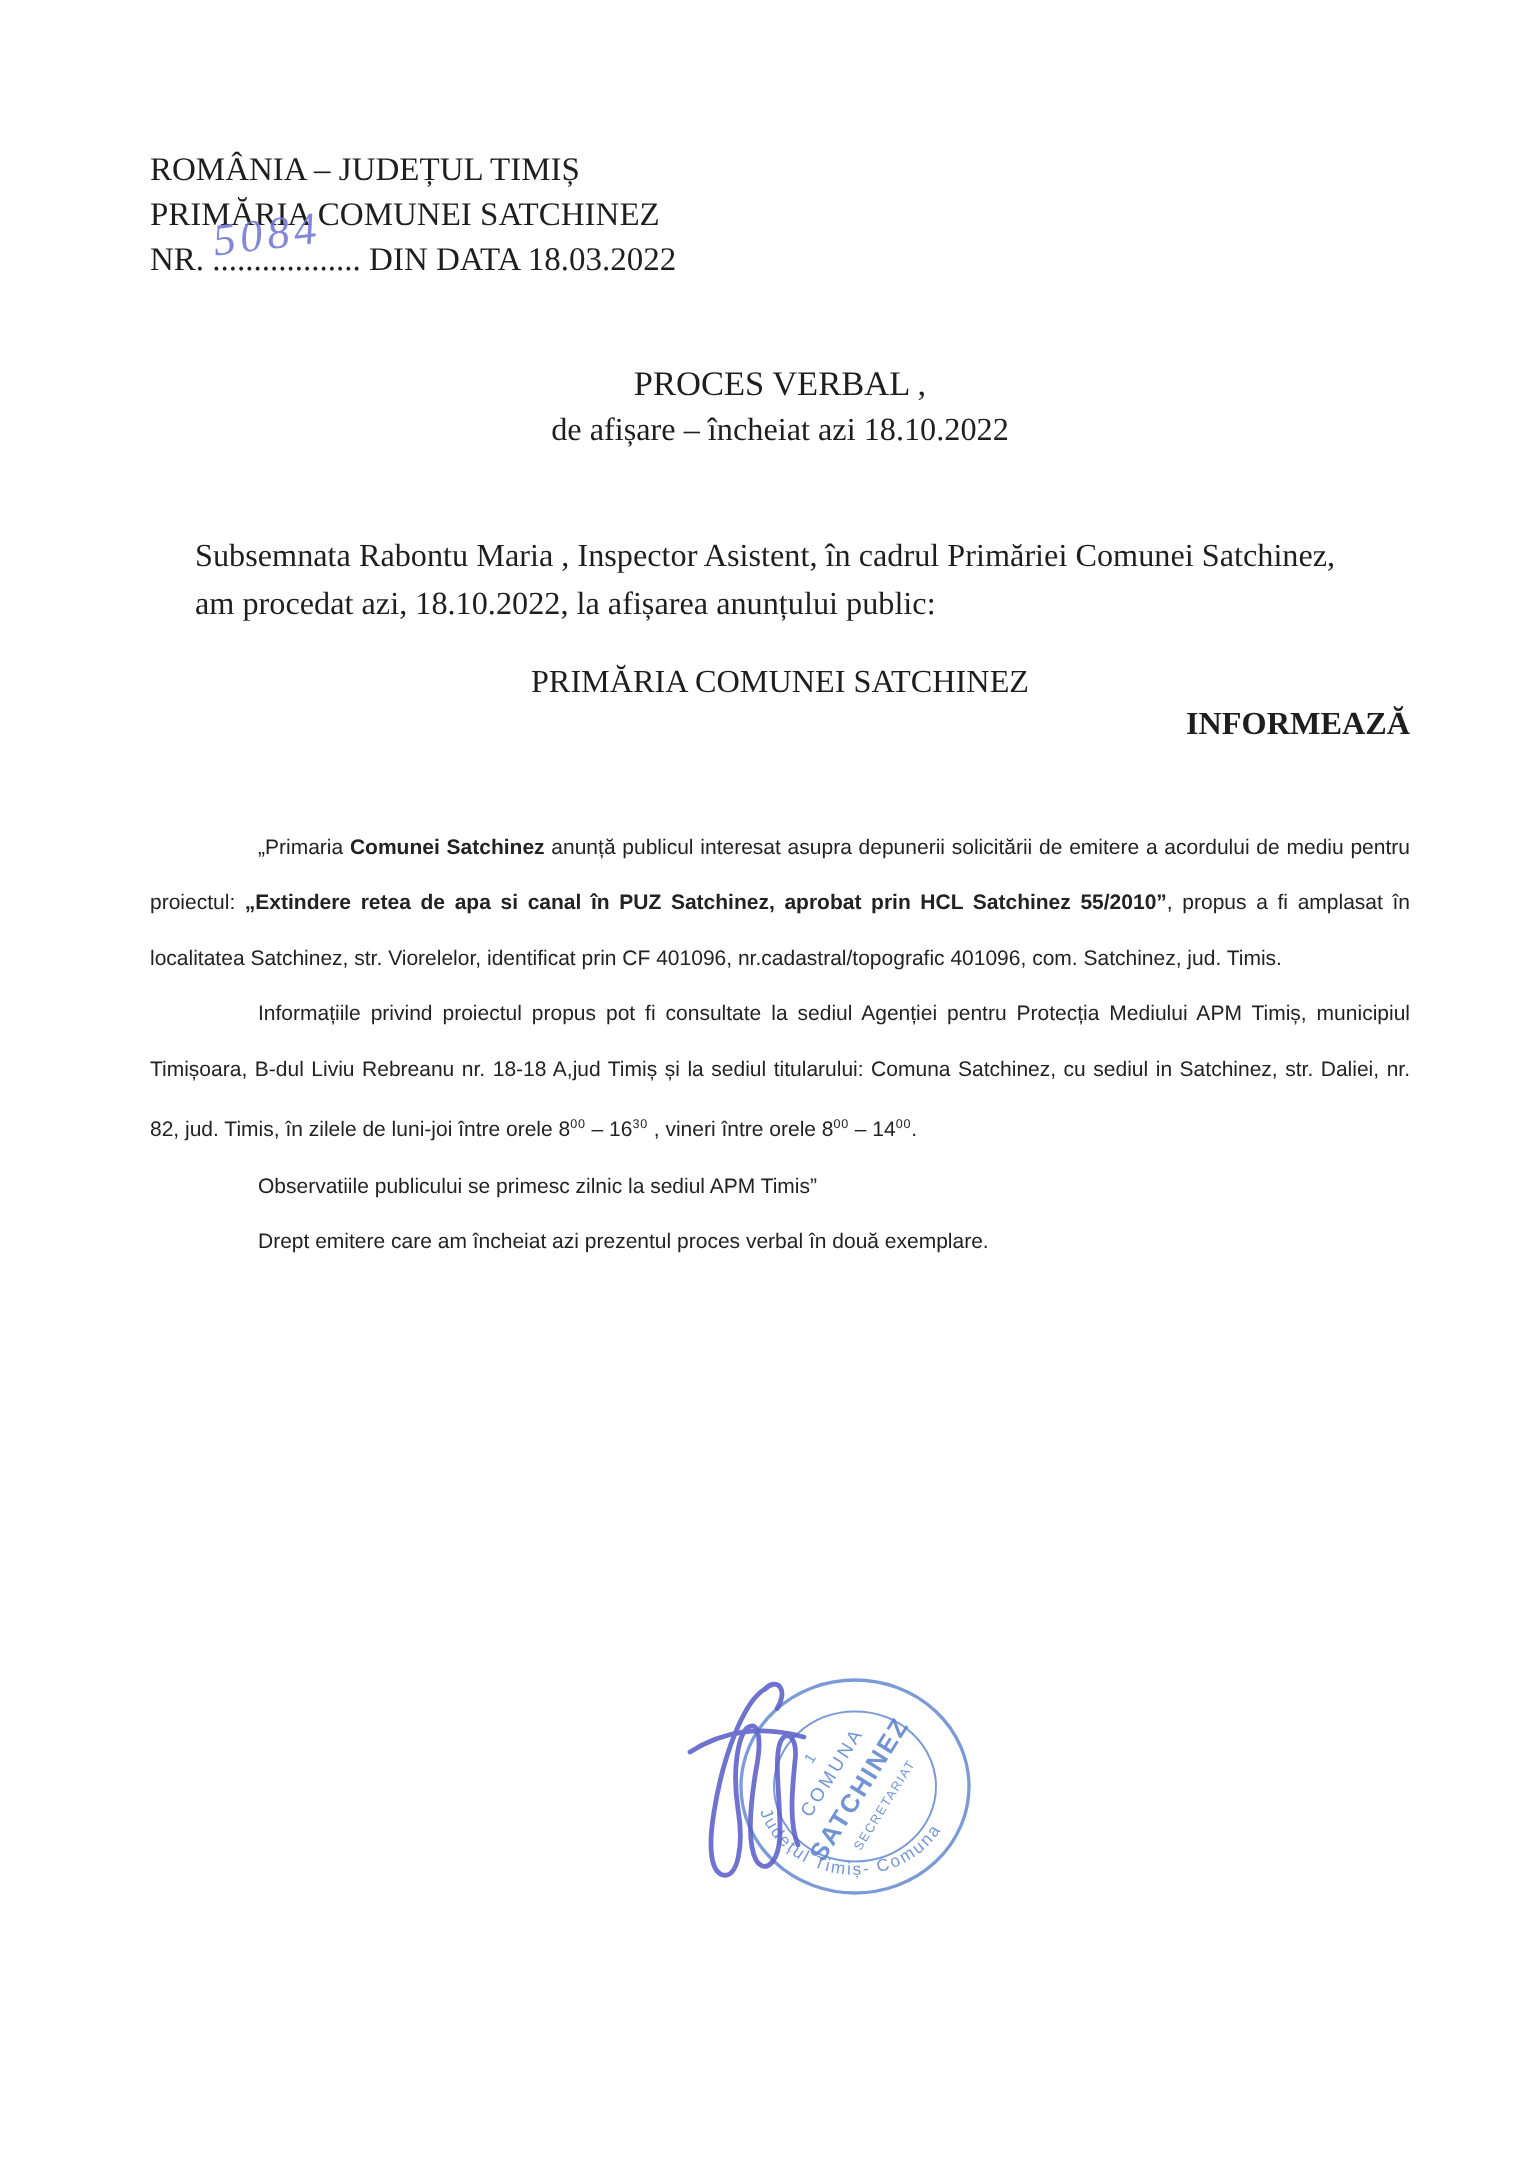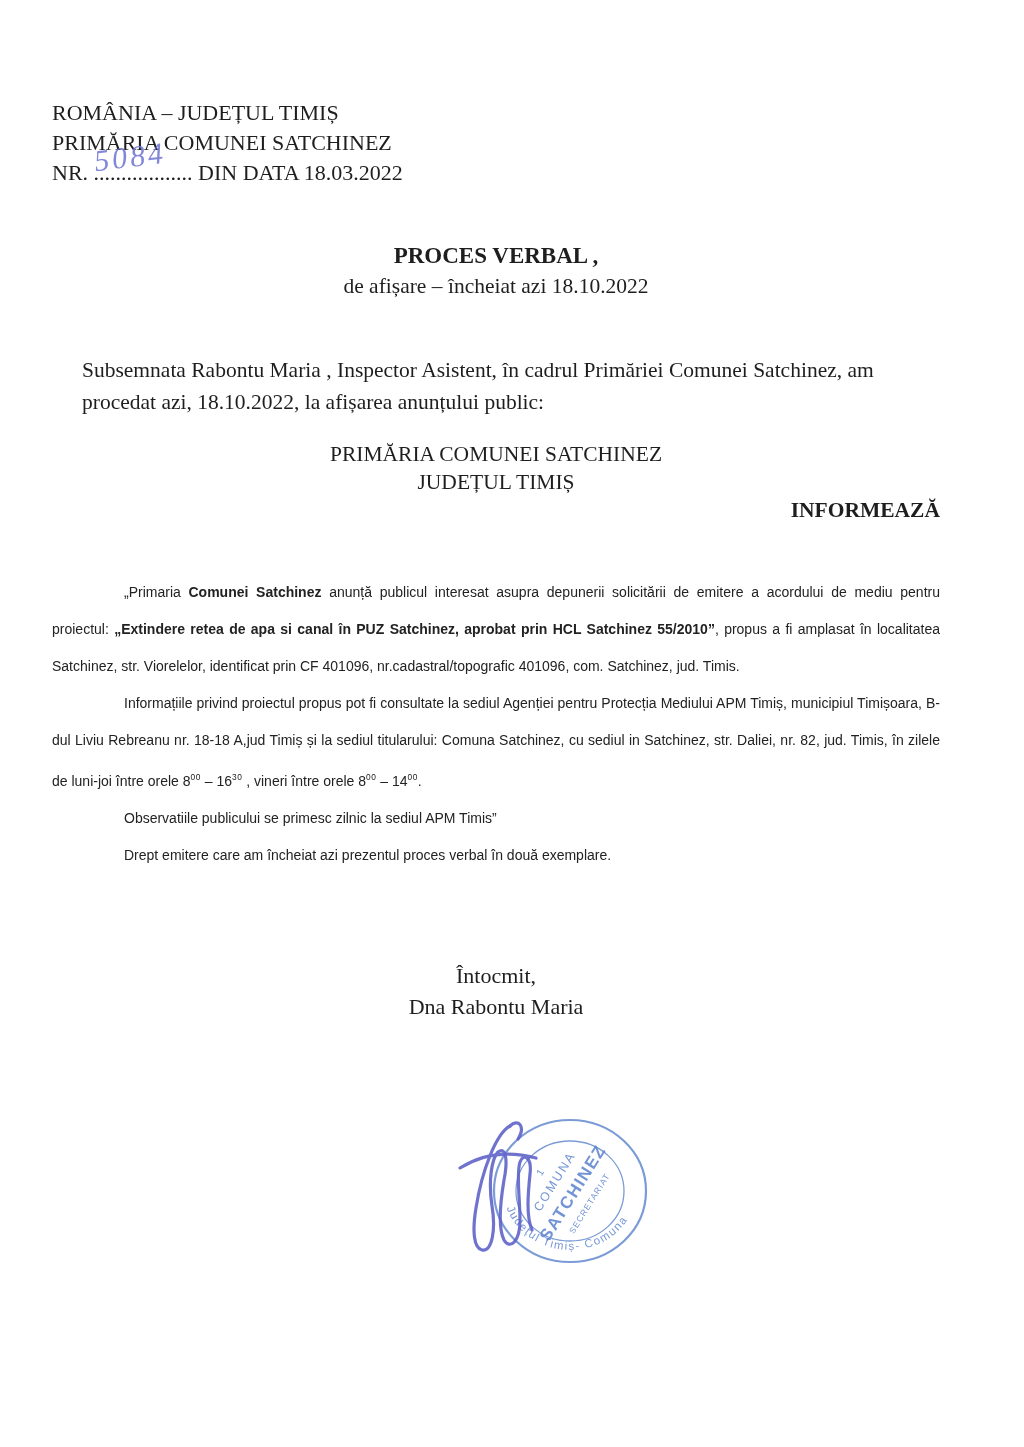--- a/index.html
+++ b/index.html
@@ -5,37 +5,37 @@
   html,body { margin:0; padding:0; background:#e8e8e8; }
   .page {
     position:relative;
     width:1024px; height:1447px;
     margin:0 auto;
     background:#ffffff;
     color:#1e1e1e;
     font-family:"Liberation Serif", serif;
     overflow:hidden;
   }
-  .content { padding:98px 84px 0 52px; }
+  .content { padding:98px 84px 0 100px; }
 
   
   .doc-header { font-size:22px; line-height:30px; }
   .reg-line .dots-wrap { position:relative; display:inline-block; }
   .handwritten {
     position:absolute; left:0px; top:-16px;
     font-family:"Liberation Serif", serif;
     font-style:italic;
     font-size:30px; letter-spacing:3px;
     transform:rotate(-7deg);
     opacity:.9;
   }
 
   
   .title-block { margin-top:52px; text-align:center; line-height:31px; }
-  .doc-title { font-size:23px; font-weight:bold; }
+  .doc-title { font-size:23px; font-weight:normal; }
   .doc-subtitle { font-size:21.5px; }
 
   
   .intro { margin-top:52px; font-size:21.5px; line-height:32px;
            padding:0 30px; }
 
   
   .announce-heading { margin-top:22px; text-align:center; font-size:21.5px; line-height:28px; }
   .announce-heading .bold { font-weight:bold;text-align:right; }
 
@@ -80,35 +80,30 @@
 
     <div class="title-block">
       <div class="doc-title">PROCES VERBAL ,</div>
       <div class="doc-subtitle">de afișare – încheiat azi 18.10.2022</div>
     </div>
 
     <div class="intro">Subsemnata Rabontu Maria , Inspector Asistent, în cadrul Primăriei Comunei Satchinez, am procedat azi, 18.10.2022, la afișarea anunțului public:</div>
 
     <div class="announce-heading">
       <div>PRIMĂRIA COMUNEI SATCHINEZ</div>
-      <div>JUDEȚUL TIMIȘ</div>
       <div class="bold">INFORMEAZĂ</div>
     </div>
 
     <div class="body-text">
       <p class="justified"><span class="seg-normal">„Primaria </span><span class="seg-bold">Comunei Satchinez</span><span class="seg-normal"> anunță publicul interesat asupra depunerii solicitării de emitere a acordului de mediu pentru proiectul: </span><span class="seg-bold">„Extindere retea de apa si canal în PUZ Satchinez, aprobat prin  HCL Satchinez 55/2010”</span><span class="seg-normal">,  propus a fi amplasat în localitatea Satchinez, str. Viorelelor, identificat prin CF 401096, nr.cadastral/topografic 401096, com. Satchinez, jud. Timis.</span></p>
       <p class="justified"><span class="seg-normal">Informațiile privind proiectul propus pot fi consultate la sediul Agenției pentru Protecția Mediului APM Timiș, municipiul Timișoara, B-dul Liviu Rebreanu nr. 18-18 A,jud Timiș și la sediul titularului: Comuna Satchinez, cu sediul in Satchinez, str. Daliei, nr. 82, jud. Timis,  în zilele de luni-joi între orele 8</span><span class="seg-sup">00</span><span class="seg-normal"> – 16</span><span class="seg-sup">30</span><span class="seg-normal"> , vineri între orele 8</span><span class="seg-sup">00</span><span class="seg-normal"> – 14</span><span class="seg-sup">00</span><span class="seg-normal">.</span></p>
       <p>Observatiile publicului se primesc zilnic la sediul APM Timis”</p>
       <p>Drept emitere care am încheiat azi prezentul proces verbal în două exemplare.</p>
     </div>
 
-    <div class="signature-block">
-      <div>Întocmit,</div>
-      <div>Dna Rabontu Maria</div>
-    </div>
   </div>
 
   <div class="stamp-area">
     <svg class="stamp-svg" width="160" height="150" viewBox="0 0 160 150">
       <g stroke="#5f86cf" fill="none" opacity="0.82">
         <ellipse cx="80" cy="75" rx="76" ry="71" stroke-width="2.2"></ellipse>
         <ellipse cx="80" cy="75" rx="54" ry="50" stroke-width="1.3"></ellipse>
       </g>
       <defs>
         <path id="rimPath" d="M 13,72 A 66,61 0 0 0 147,72" fill="none"></path>

